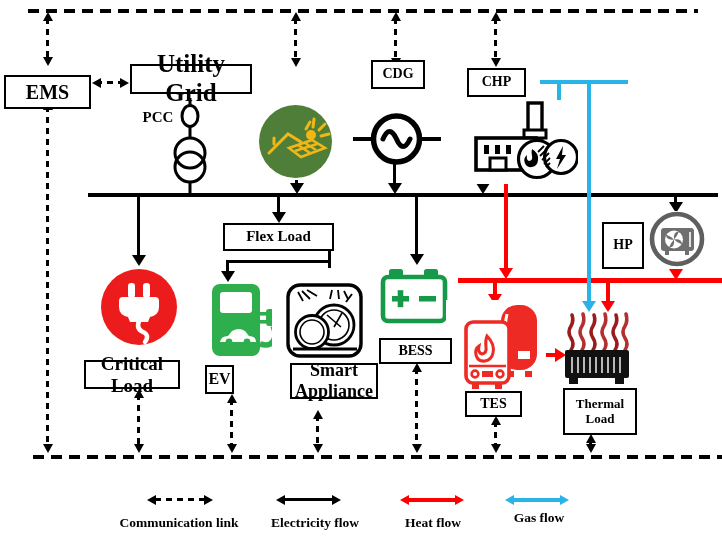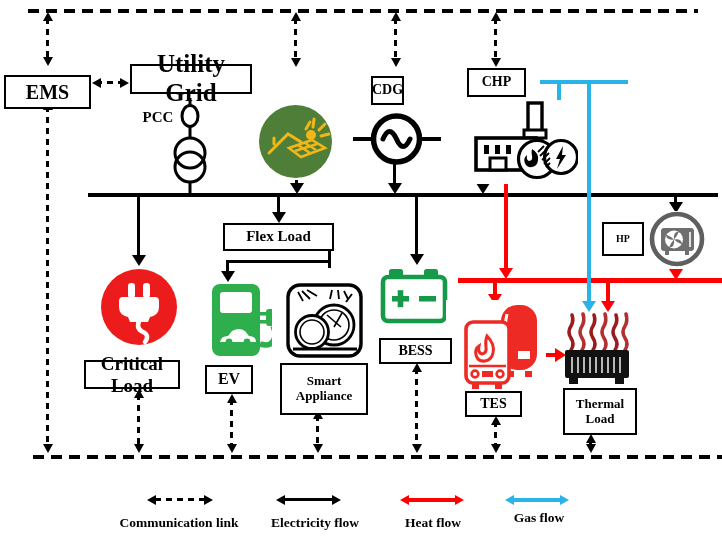--- a/index.html
+++ b/index.html
@@ -289,39 +289,39 @@
     </svg>
   </div>
 
   <div class="nb" style="left:4px;top:75px;width:87px;height:34px;font-size:20px">
     <span>EMS</span>
   </div>
   <div class="nb" style="left:130px;top:64px;width:122px;height:30px;font-size:25px">
     <span>Utility Grid</span>
   </div>
   <div class="lbl" style="left:140px;top:109px;width:36px;font-size:15px">PCC</div>
-  <div class="nb" style="left:371px;top:76px;width:33px;height:29px;font-size:14px">
+  <div class="nb" style="left:371px;top:60px;width:54px;height:29px;font-size:14px">
     <span>CDG</span>
   </div>
   <div class="nb" style="left:467px;top:68px;width:59px;height:29px;font-size:14px">
     <span>CHP</span>
   </div>
-  <div class="nb" style="left:602px;top:222px;width:42px;height:34px;font-size:10px">
+  <div class="nb" style="left:602px;top:222px;width:42px;height:47px;font-size:14px">
     <span>HP</span>
   </div>
   <div class="nb" style="left:223px;top:223px;width:111px;height:28px;font-size:15px">
     <span>Flex Load</span>
   </div>
   <div class="nb" style="left:84px;top:360px;width:96px;height:29px;font-size:19px">
     <span>Critical Load</span>
   </div>
-  <div class="nb" style="left:205px;top:365px;width:48px;height:29px;font-size:16px">
+  <div class="nb" style="left:205px;top:365px;width:29px;height:29px;font-size:16px">
     <span>EV</span>
   </div>
-  <div class="nb" style="left:280px;top:363px;width:88px;height:52px;font-size:13px">
+  <div class="nb" style="left:290px;top:363px;width:88px;height:36px;font-size:18px">
     <span>Smart</span>
     <span>Appliance</span>
   </div>
   <div class="nb" style="left:379px;top:338px;width:73px;height:26px;font-size:14px">
     <span>BESS</span>
   </div>
   <div class="nb" style="left:465px;top:391px;width:57px;height:26px;font-size:14px">
     <span>TES</span>
   </div>
   <div class="nb" style="left:563px;top:388px;width:74px;height:47px;font-size:13px">

